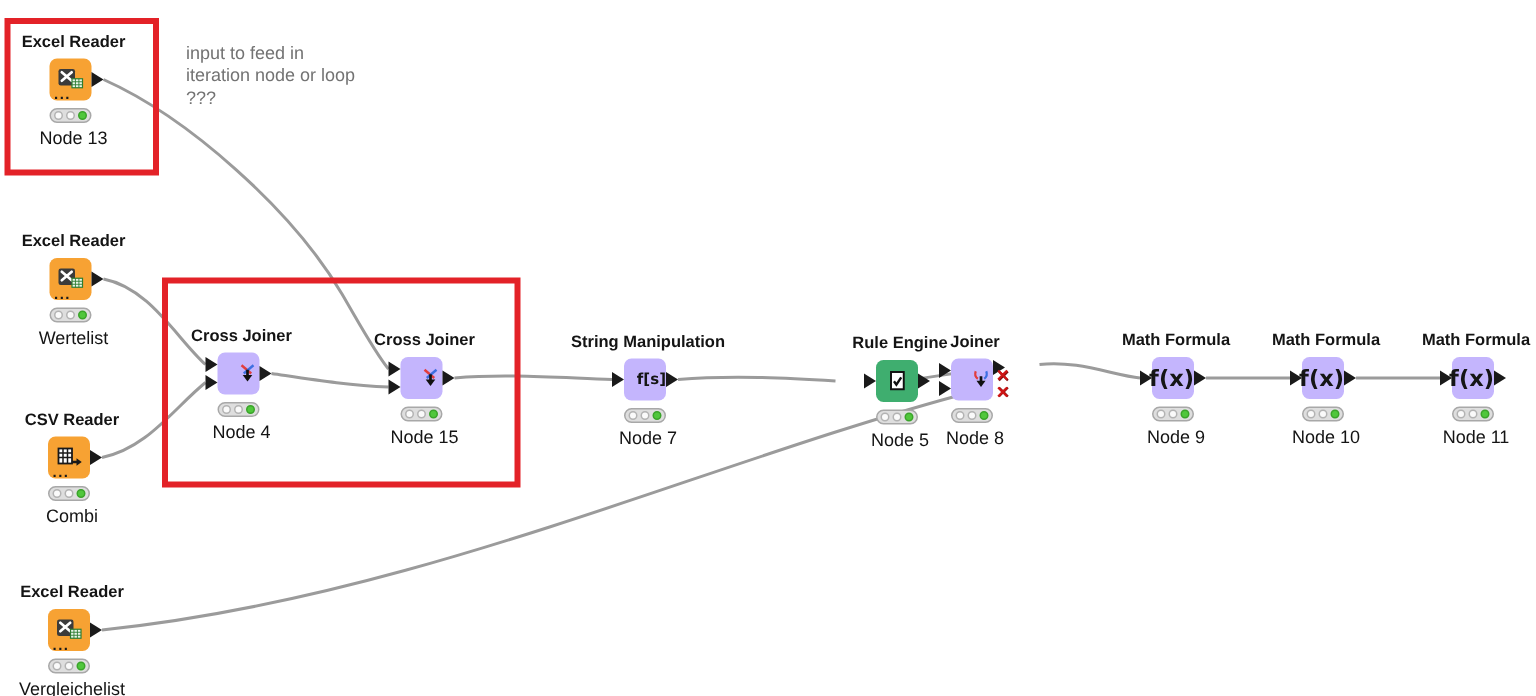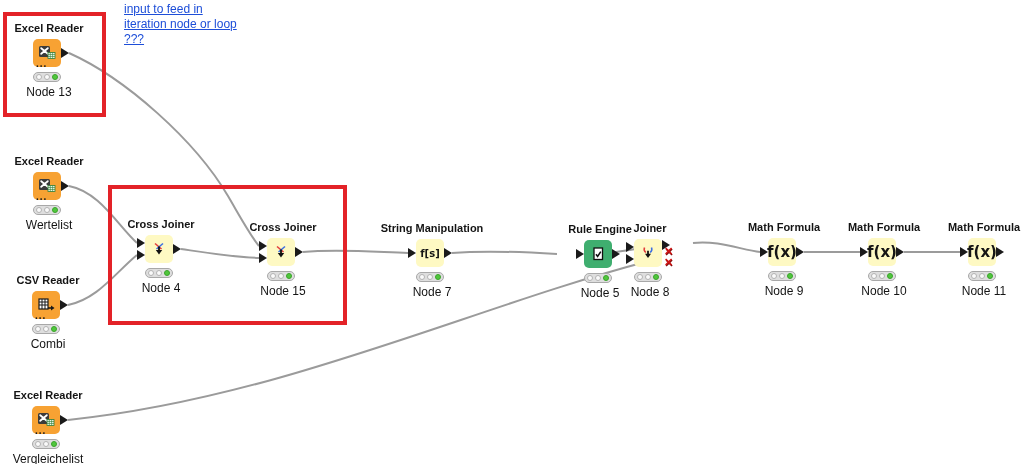--- a/index.html
+++ b/index.html
@@ -9,21 +9,21 @@
   svg.wires{position:absolute;left:0;top:0;z-index:10;}
   path.wire{stroke:#9b9b9b;stroke-width:2;fill:none;}
 
   
   .node{position:absolute;width:32px;height:28px;z-index:20;}
   .ntitle{position:absolute;bottom:33px;left:50%;transform:translateX(-50%);
           white-space:nowrap;font-size:11px;font-weight:bold;color:#141414;}
   .nicon{position:absolute;left:0;top:0;width:28px;height:28px;border-radius:5px;
          display:flex;align-items:center;justify-content:center;}
   .bg-orange{background:#f7a233;}
-  .bg-yellow{background:#fef9c3;}
+  .bg-yellow{background:#c4b5fd;justify-content:flex-end;}
   .bg-green{background:#3fae6f;}
   .glyph-text{font-weight:bold;font-size:10px;color:#151515;font-family:"DejaVu Sans",sans-serif;}
   .glyph-small{font-size:15px;}
   .dots{position:absolute;left:3px;bottom:1px;color:#1a1a1a;font-weight:bold;
         font-size:10px;line-height:4px;letter-spacing:1px;}
 
   .light{position:absolute;top:33px;left:0;width:28px;height:10px;background:#dedede;
          border:1px solid #a8a8a8;border-radius:5px;box-sizing:border-box;
          display:flex;align-items:center;justify-content:center;gap:2px;}
   .light i{display:block;width:6px;height:6px;border-radius:50%;background:#fafafa;
@@ -46,22 +46,22 @@
          color:#cf1414;text-shadow:0.5px 0.5px 0 #7e0d0d;line-height:10px;text-align:center;}
   .x1{top:7px;}
   .x2{top:18px;}
 
   
   .redbox{position:absolute;border:4px solid #e32228;z-index:30;background:transparent;}
   #redbox-1{left:3px;top:12px;width:95px;height:97px;}
   #redbox-2{left:108px;top:185px;width:231px;height:132px;}
 
   
-  .anno{position:absolute;left:124px;top:2px;z-index:5;color:#1d4ed8;
-        font-size:12px;line-height:15px;font-weight:normal;text-decoration:underline;}
+  .anno{position:absolute;left:124px;top:28px;z-index:5;color:#737373;
+        font-size:12px;line-height:15px;font-weight:normal;}
 </style>
 </head>
 <body>
 
 <div id="canvas">
 
   <svg class="wires" width="1024" height="464">
     <path class="wire" d="M69,53 C125,78 195,140 228,196 C242,220 250,235 259,246"></path>
     <path class="wire" d="M69,186 C100,192 118,226 137,243"></path>
     <path class="wire" d="M68,305 C98,299 116,272 137,255"></path>

